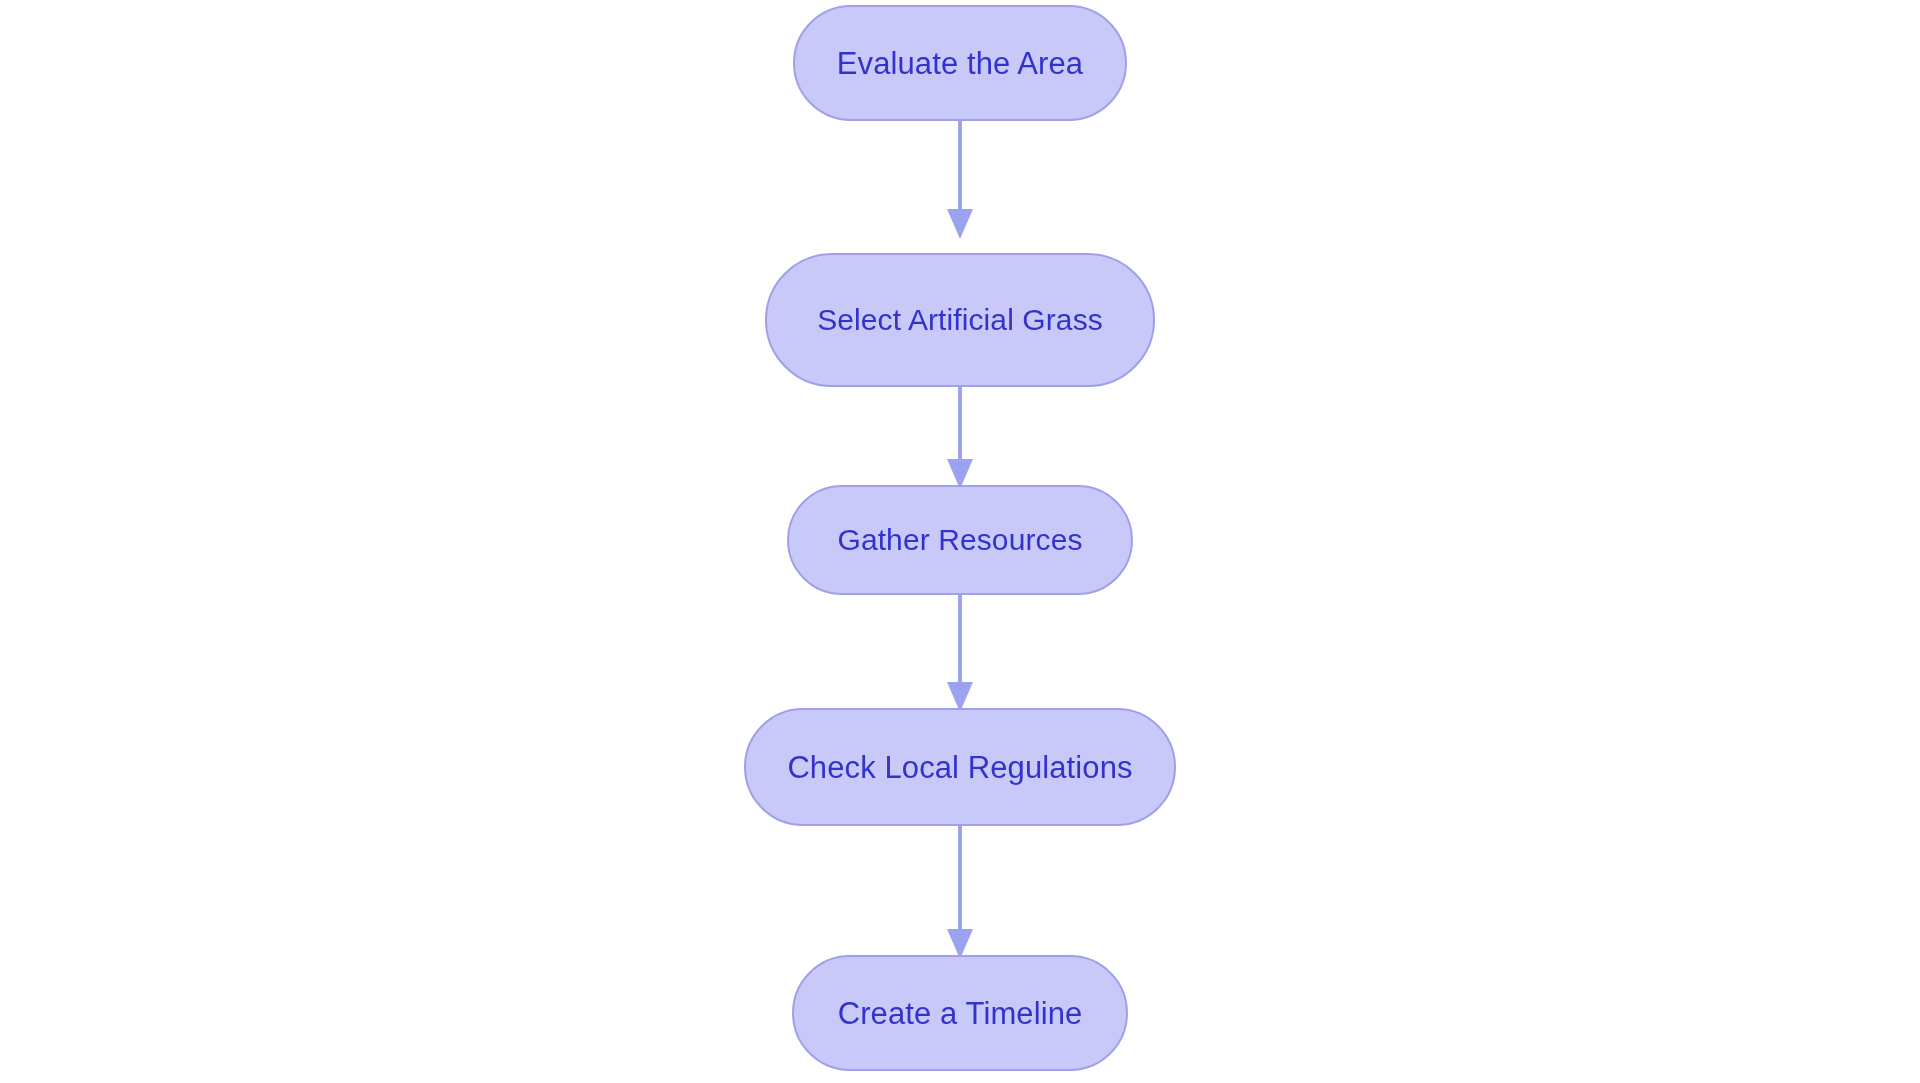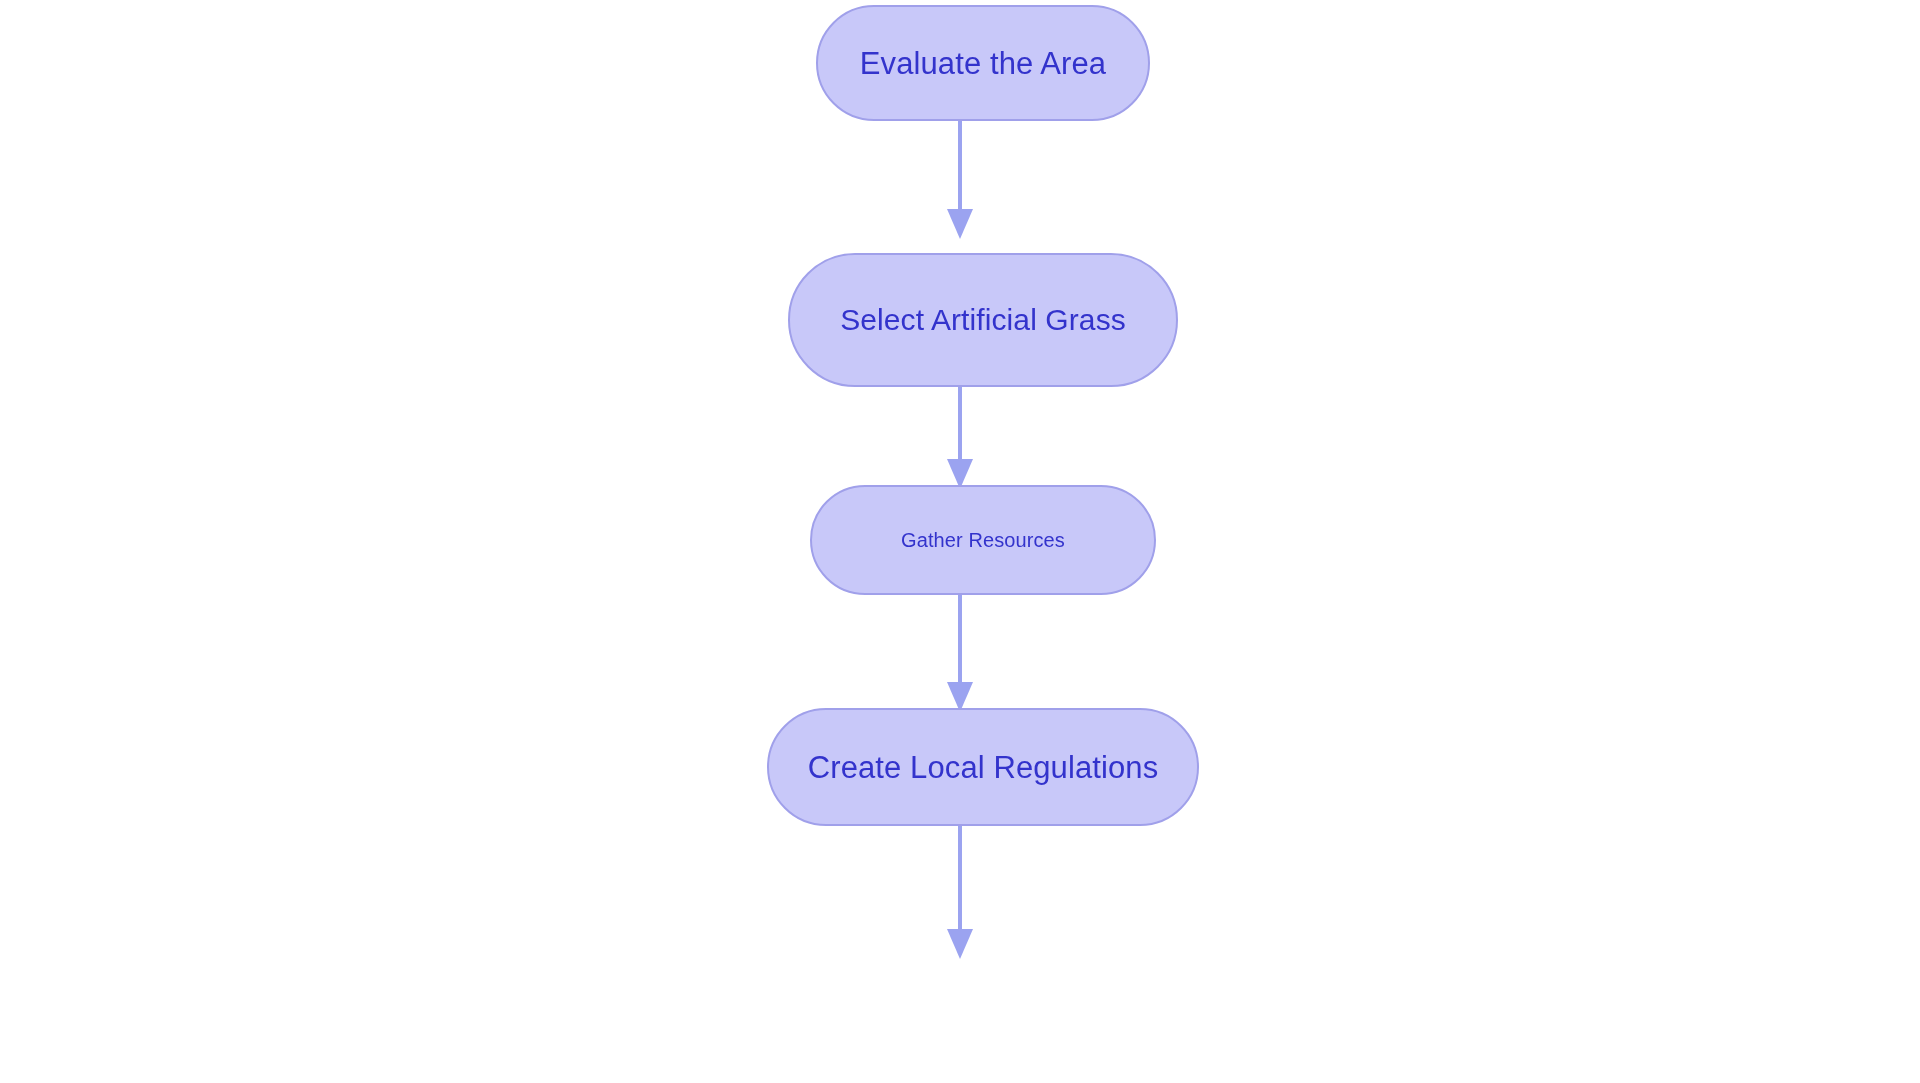--- a/index.html
+++ b/index.html
@@ -28,42 +28,41 @@
     box-sizing: border-box;
     display: flex;
     align-items: center;
     justify-content: center;
     background: #c8c8f9;
     border: 2px solid #a0a0ea;
     border-radius: 999px;
     left: 50%;
     transform: translateX(-50%);
     z-index: 2;
-    margin-left: 23px;
   }
   .flow-node-label {
     color: #3333cc;
     font-size: 30px;
     font-weight: 400;
     line-height: 1;
     letter-spacing: 0.1px;
     white-space: nowrap;
     text-align: center;
   }
 
   
   .node-0 { width: 334px; height: 116px; top: 5px;   }
   .node-1 { width: 390px; height: 134px; top: 253px; }
   .node-2 { width: 346px; height: 110px; top: 485px; }
   .node-3 { width: 432px; height: 118px; top: 708px; }
   .node-4 { width: 336px; height: 116px; top: 955px; }
 
   .node-0 .flow-node-label { font-size: 31px; }
   .node-1 .flow-node-label { font-size: 30px; }
-  .node-2 .flow-node-label { font-size: 20px; }
+  .node-2 .flow-node-label { font-size: 30px; }
   .node-3 .flow-node-label { font-size: 31px; }
   .node-4 .flow-node-label { font-size: 31px; }
 
   
   .flow-connector {
     position: absolute;
     left: 50%;
     transform: translateX(-50%);
     width: 40px;
     z-index: 1;
@@ -112,24 +111,27 @@
   </div>
 
   <div class="flow-connector conn-2">
     <svg viewBox="0 0 40 119" preserveAspectRatio="none">
       <line x1="20" y1="0" x2="20" y2="91" stroke="#9ba3f0" stroke-width="4"></line>
       <polygon points="20,119 7,89 33,89" fill="#9ba3f0"></polygon>
     </svg>
   </div>
 
   <div class="flow-node node-3">
-    <span class="flow-node-label">Create Local Regulations</span>
+    <span class="flow-node-label">Check Local Regulations</span>
   </div>
 
   <div class="flow-connector conn-3">
     <svg viewBox="0 0 40 135" preserveAspectRatio="none">
       <line x1="20" y1="0" x2="20" y2="107" stroke="#9ba3f0" stroke-width="4"></line>
       <polygon points="20,135 7,105 33,105" fill="#9ba3f0"></polygon>
     </svg>
   </div>
 
+  <div class="flow-node node-4">
+    <span class="flow-node-label">Create a Timeline</span>
+  </div>
 
 </div>
 
 </body></html>

